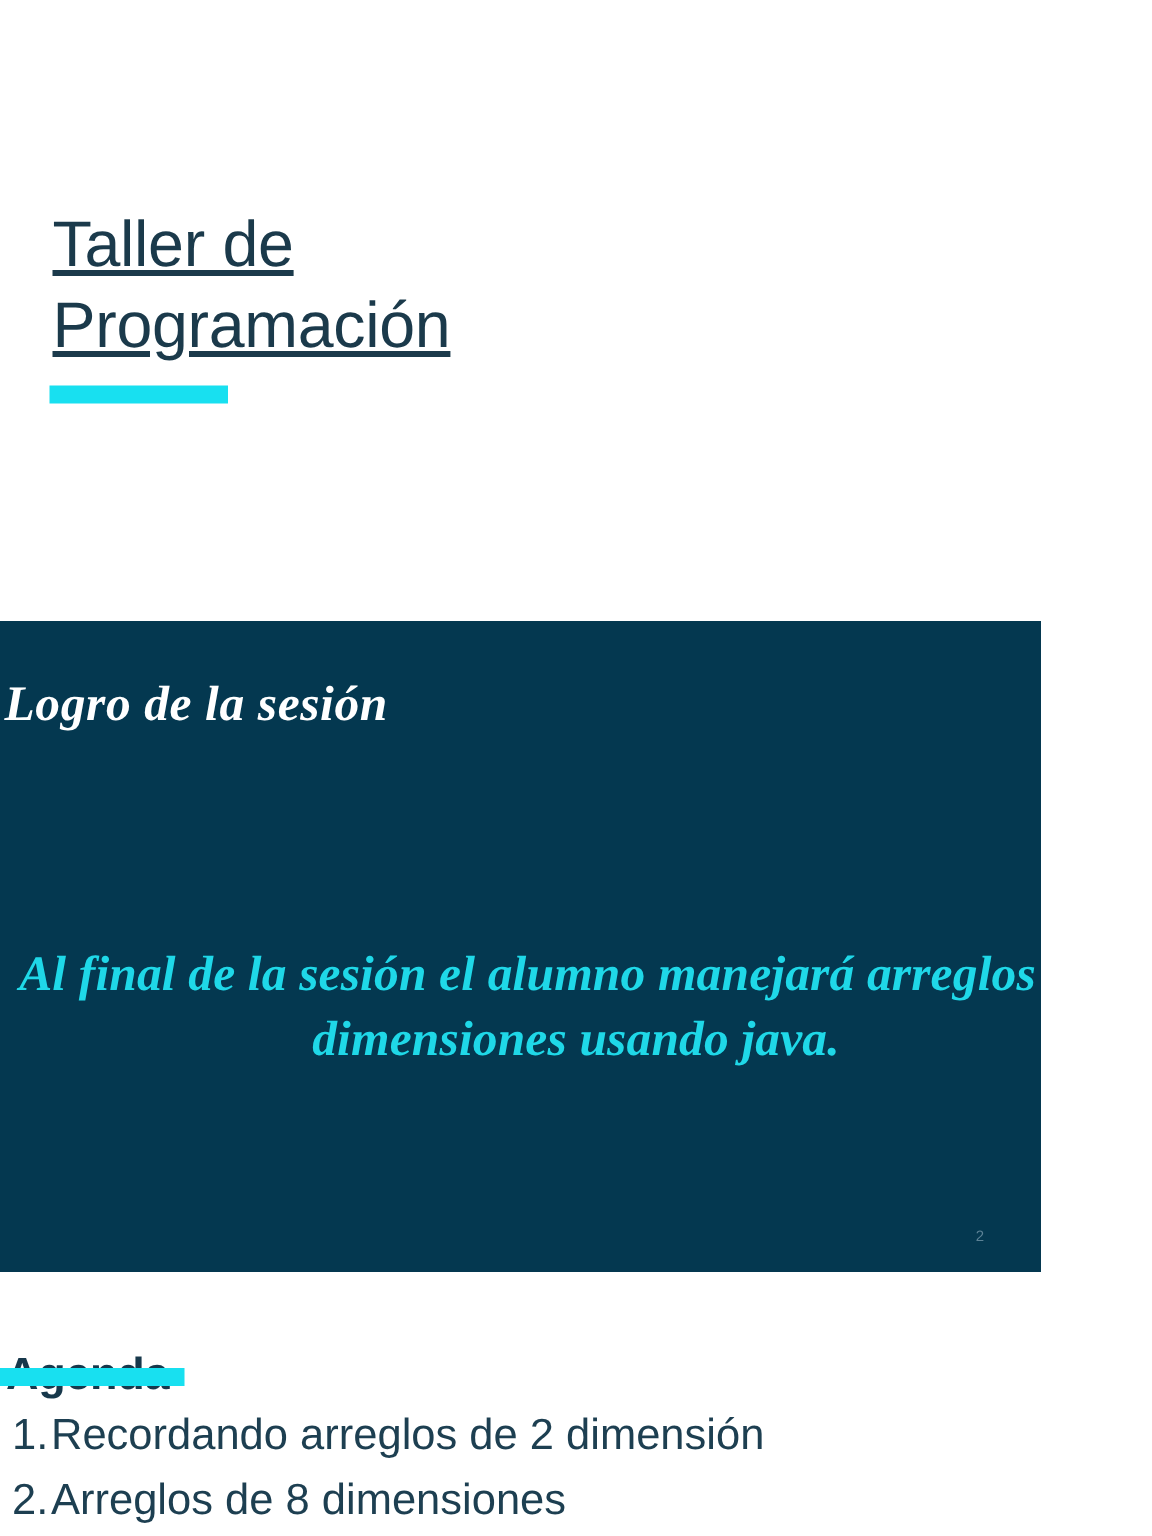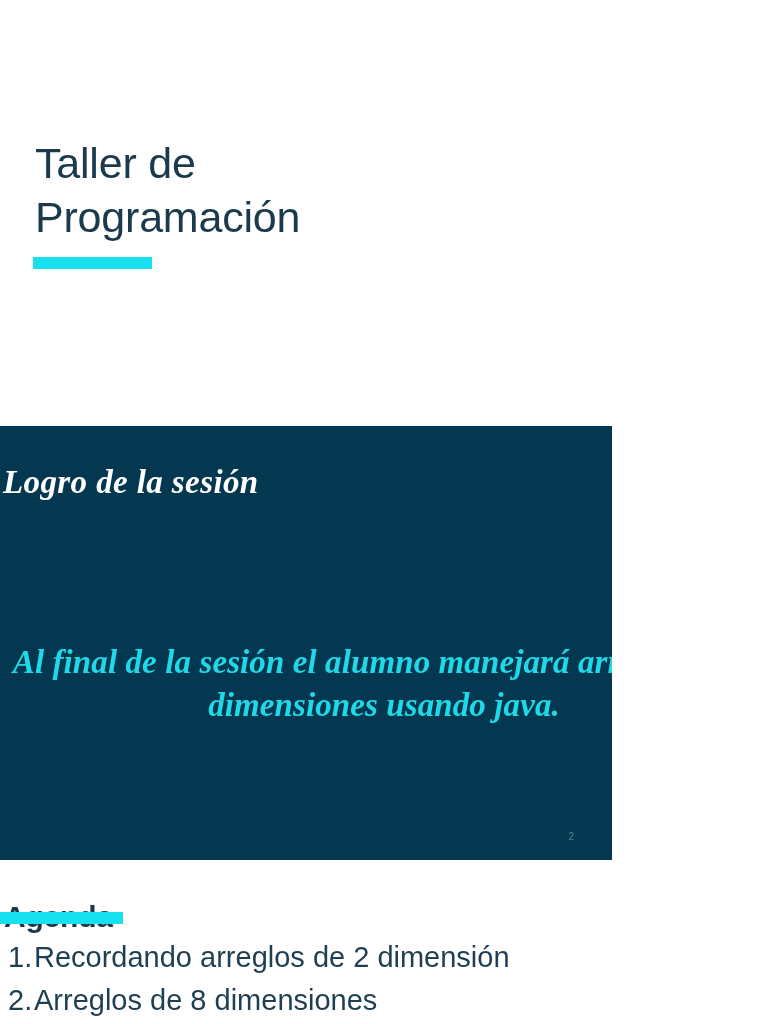--- a/index.html
+++ b/index.html
@@ -29,36 +29,37 @@
     position: absolute;
     left: 35px;
     top: 107px;
     width: 660px;
     font-size: 43px;
     line-height: 54px;
     font-weight: 400;
     color: #1b3a4b;
     letter-spacing: -0.2px;
     white-space: pre-line;
+    text-decoration: underline;
   }
   .title-accent-bar {
     position: absolute;
     left: 33px;
     top: 257px;
     width: 119px;
     height: 12px;
     background: #18e0f0;
   }
 
   
   .slide-objective {
     position: absolute;
     left: 0;
-    top: 426px;
-    width: 612px;
+    top: 414px;
+    width: 694px;
     height: 434px;
     background: #043850;
     overflow: hidden;
   }
   .objective-heading {
     position: absolute;
     left: 3px;
     top: 9px;
     font-family: "Liberation Serif", "DejaVu Serif", serif;
     font-size: 33px;

